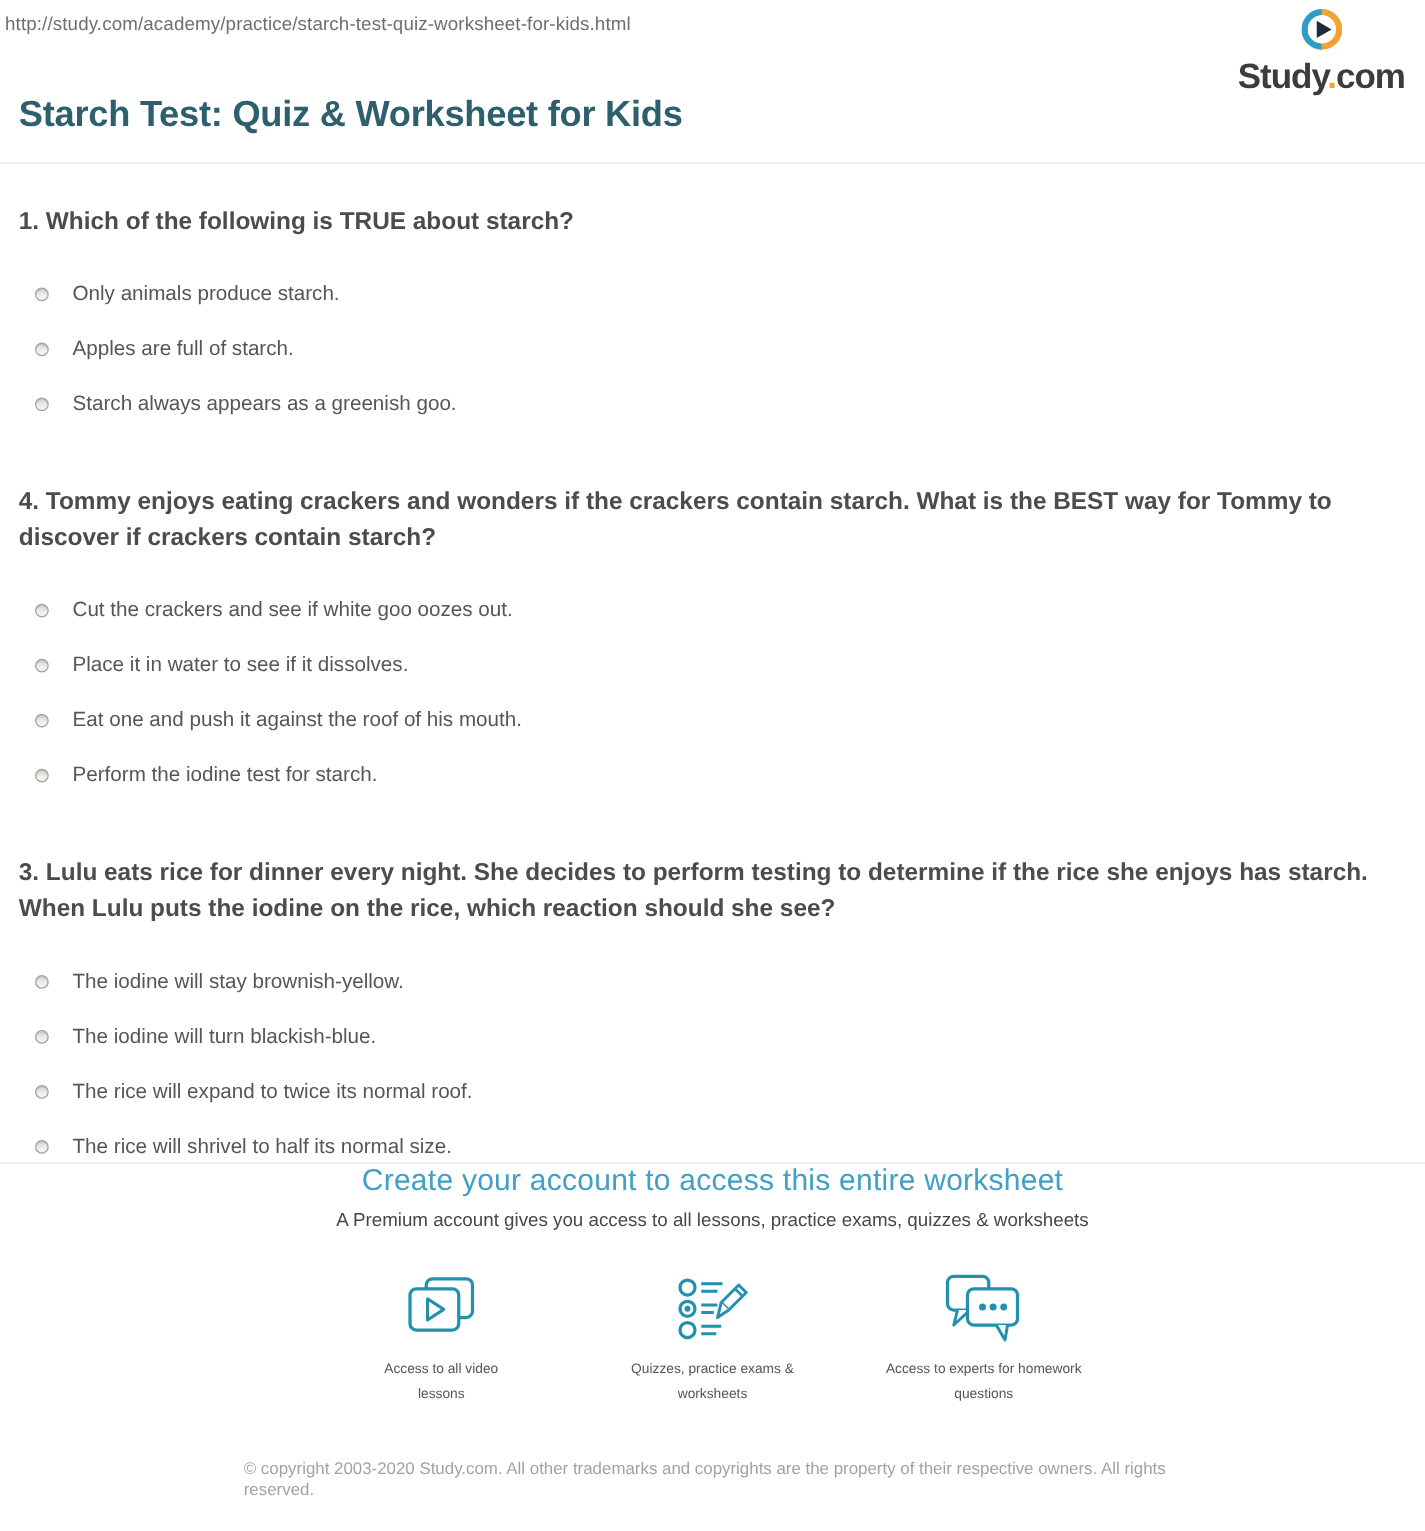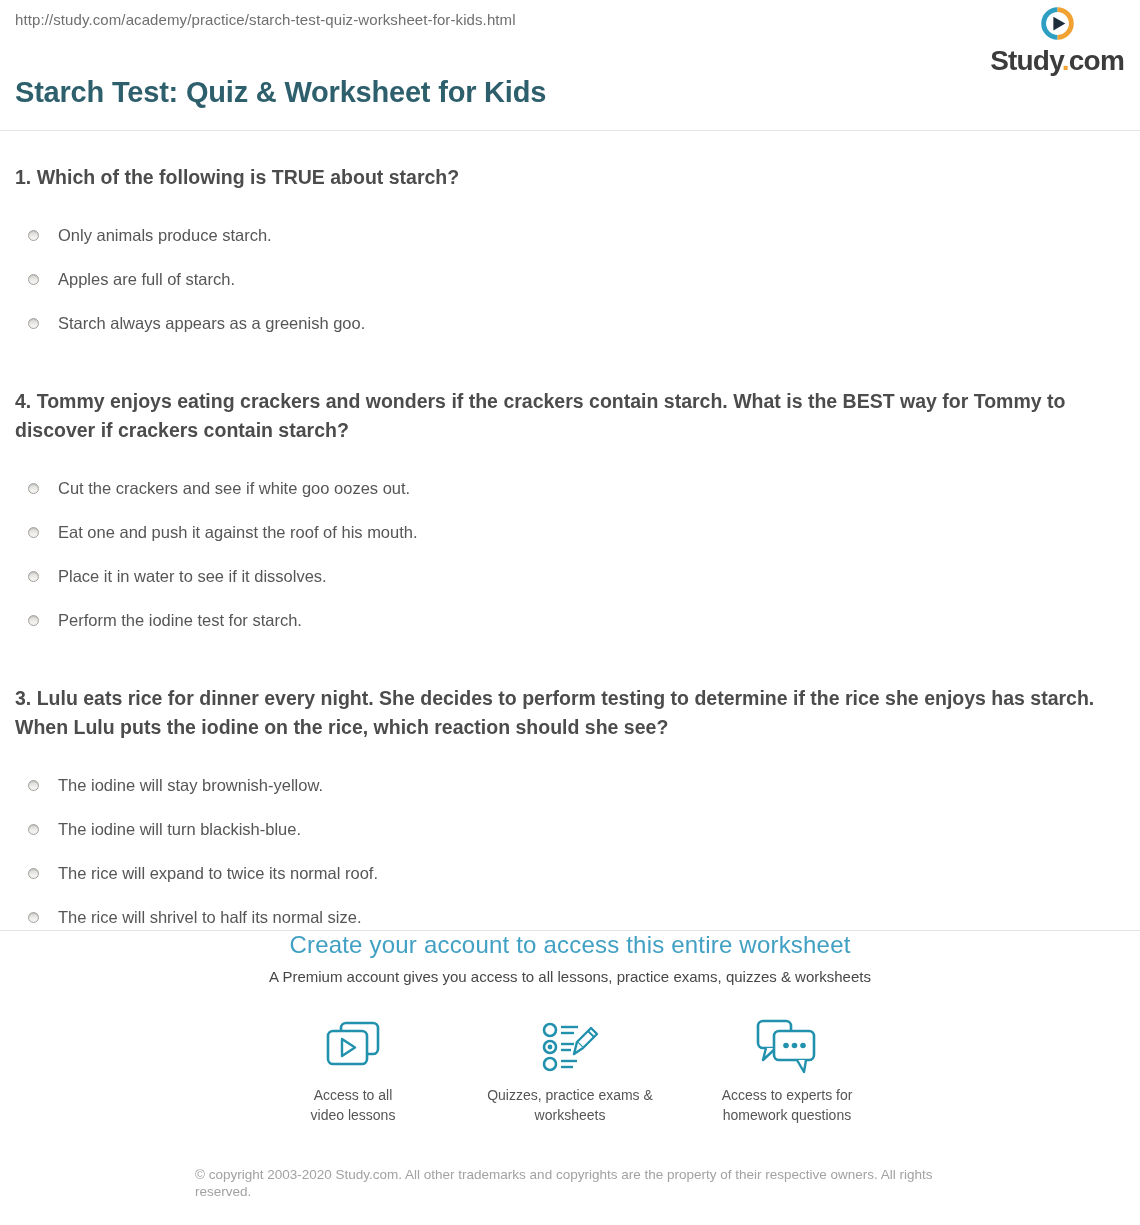--- a/index.html
+++ b/index.html
@@ -1,21 +1,21 @@
 <!DOCTYPE html>
 <html><head>
 <meta charset="utf-8">
 <style>
   * { margin:0; padding:0; box-sizing:border-box; }
   html,body { width:1140px; background:#ffffff; font-family:"Liberation Sans", sans-serif; }
   body { position:relative; height:1225px; overflow:hidden; }
 
   
   .header { position:relative; height:58px; }
-  .url-text { position:absolute; top:11px; left:15px; font-size:15px; color:#6f6f6f; letter-spacing:0.1px; }
+  .url-text { position:absolute; top:11px; left:4px; font-size:15px; color:#6f6f6f; letter-spacing:0.1px; }
   .logo { position:absolute; top:7px; right:16px; display:flex; align-items:center; gap:5px;flex-direction:column; }
   .logo-text { font-size:28px; font-weight:700; color:#3c3c3c; letter-spacing:-0.8px; }
   .logo-text .dot { color:#f2a233; }
 
   
   .page-title { margin:18px 0 21px 15px; font-size:29px; font-weight:700; color:#2e5f6c; letter-spacing:-0.2px; }
   .title-rule { border:none; border-top:1px solid #e4e4e4; }
 
   
   .questions { padding:32px 15px 0 15px; }
@@ -29,21 +29,21 @@
 
   
   .cta-section { position:absolute; top:930px; left:0; width:1140px; border-top:1px solid #e3e3e3; text-align:center; }
   .cta-heading { font-size:24px; font-weight:400; color:#41a0c3; letter-spacing:0.2px; }
   .cta-subheading { margin-top:9px; font-size:15px; color:#474747; }
 
   
   .features { margin-top:33px; display:flex; justify-content:center; align-items:flex-start; }
   .feature { width:217px; display:flex; flex-direction:column; align-items:center; }
   .feature-icon { height:58px; display:flex; align-items:flex-end; justify-content:center; }
-  .feature-label { margin-top:9px; font-size:14px; color:#555555; line-height:20px; text-align:center; }
+  .feature-label { margin-top:9px; font-size:11px; color:#555555; line-height:20px; text-align:center; }
   .feature:nth-child(1) .feature-label { max-width:112px; }
   .feature:nth-child(2) .feature-label { max-width:172px; }
   .feature:nth-child(3) .feature-label { max-width:162px; }
 
   
   .copyright { margin:41px auto 0; max-width:750px; font-size:13.5px; color:#a2a2a2; text-align:left; line-height:17px; }
 
   svg { display:block; }
 </style>
 </head>
@@ -86,25 +86,25 @@
   </div>
 
   <div class="question">
     <div class="question-heading">4. Tommy enjoys eating crackers and wonders if the crackers contain starch. What is the BEST way for Tommy to discover if crackers contain starch?</div>
     <div class="option">
       <span class="radio"></span>
       <span class="option-label">Cut the crackers and see if white goo oozes out.</span>
     </div>
     <div class="option">
       <span class="radio"></span>
-      <span class="option-label">Eat one and push it against the roof of his mouth.</span>
+      <span class="option-label">Place it in water to see if it dissolves.</span>
     </div>
     <div class="option">
       <span class="radio"></span>
-      <span class="option-label">Place it in water to see if it dissolves.</span>
+      <span class="option-label">Eat one and push it against the roof of his mouth.</span>
     </div>
     <div class="option">
       <span class="radio"></span>
       <span class="option-label">Perform the iodine test for starch.</span>
     </div>
   </div>
 
   <div class="question">
     <div class="question-heading">3. Lulu eats rice for dinner every night. She decides to perform testing to determine if the rice she enjoys has starch. When Lulu puts the iodine on the rice, which reaction should she see?</div>
     <div class="option">

